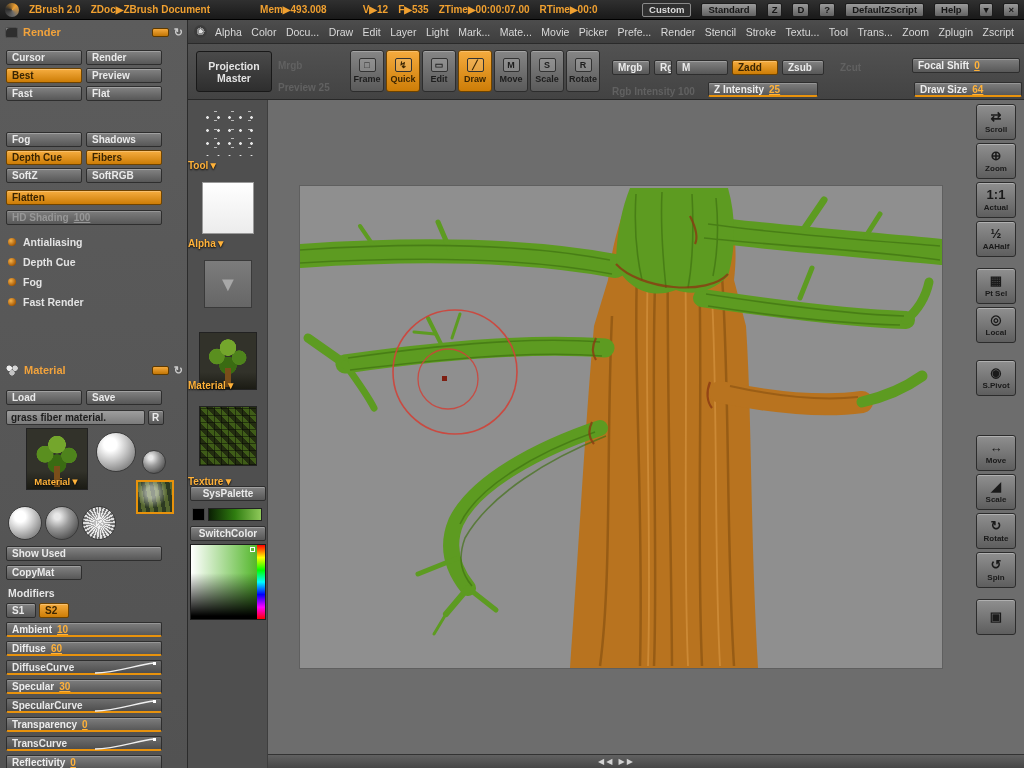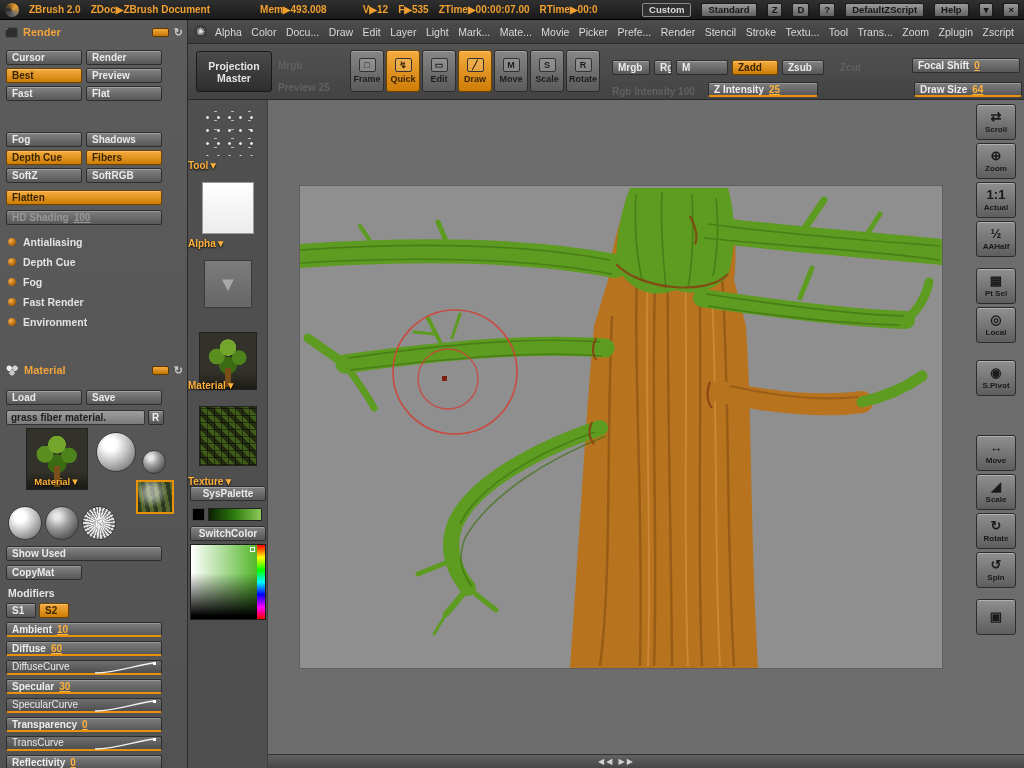--- a/index.html
+++ b/index.html
@@ -72,23 +72,23 @@
 .foldicon{width:17px;height:9px;border-radius:2px;background:linear-gradient(#f4a93d,#c27605);border:1px solid #5e3a00}
 .refreshicon{color:#c9c9c9;font-size:11px;font-weight:bold;line-height:10px}
 .row{position:absolute;left:6px;display:flex;gap:4px}
 #bullets{position:absolute;left:8px;top:212px;width:176px}
 .bullet{height:20px;display:flex;align-items:center;gap:7px}
 .dot{width:8px;height:8px;border-radius:50%;flex:none;
   background:radial-gradient(circle at 35% 35%,#f6b24a,#a85c06 70%,#6e3a02)}
 .bullet-label{font-size:10.5px;font-weight:bold;color:#e3e3e3}
 .field{height:15px;display:flex;align-items:center;padding:0 4px;border-radius:2px;
   background:linear-gradient(#9e9e9e,#7b7b7b);border:1px solid #333;color:#1d1d1d;font-weight:bold;white-space:nowrap;overflow:hidden}
-.curverow{position:relative;width:156px;height:15px;display:flex;align-items:flex-start;padding:0 5px;border-radius:2px;
+.curverow{position:relative;width:156px;height:15px;display:flex;align-items:flex-end;padding:0 5px;border-radius:2px;
   background:linear-gradient(#6f6f6f,#4e4e4e);border:1px solid #2e2e2e;border-bottom:2px solid #e8920c;
-  font-size:10px;font-weight:normal;color:#e8e8e8}
+  font-size:10px;font-weight:bold;color:#e8e8e8}
 .curverow svg{position:absolute;right:3px;top:1px}
 .modtitle{position:absolute;left:8px;color:#e6e6e6;font-size:10.5px;font-weight:bold}
 
 
 #thumbs{position:absolute;left:6px;top:408px;width:176px;height:118px}
 .treethumb{position:absolute;border:1px solid #222;background:
   radial-gradient(circle at 50% 26%,#74a62c 0 16%,transparent 17%),
   radial-gradient(circle at 30% 42%,#5a8f1f 0 15%,transparent 16%),
   radial-gradient(circle at 70% 44%,#4e831c 0 14%,transparent 15%),
   radial-gradient(circle at 50% 58%,#3a6b12 0 20%,transparent 21%),
@@ -316,24 +316,20 @@
         <span class="dot"></span>
         <span class="bullet-label">Depth Cue</span>
       </div>
         <div class="bullet">
         <span class="dot"></span>
         <span class="bullet-label">Fog</span>
       </div>
         <div class="bullet">
         <span class="dot"></span>
         <span class="bullet-label">Fast Render</span>
-      </div>
-        <div class="bullet">
-        <span class="dot"></span>
-        <span class="bullet-label">Environment</span>
       </div>
       </div>
 
     <div class="sect" style="top:342px">
       <span class="maticon"></span>
       <span class="sect-title">Material</span>
       <span class="flex1"></span>
       <span class="foldicon"></span>
       <span class="refreshicon">↻</span>
     </div>

